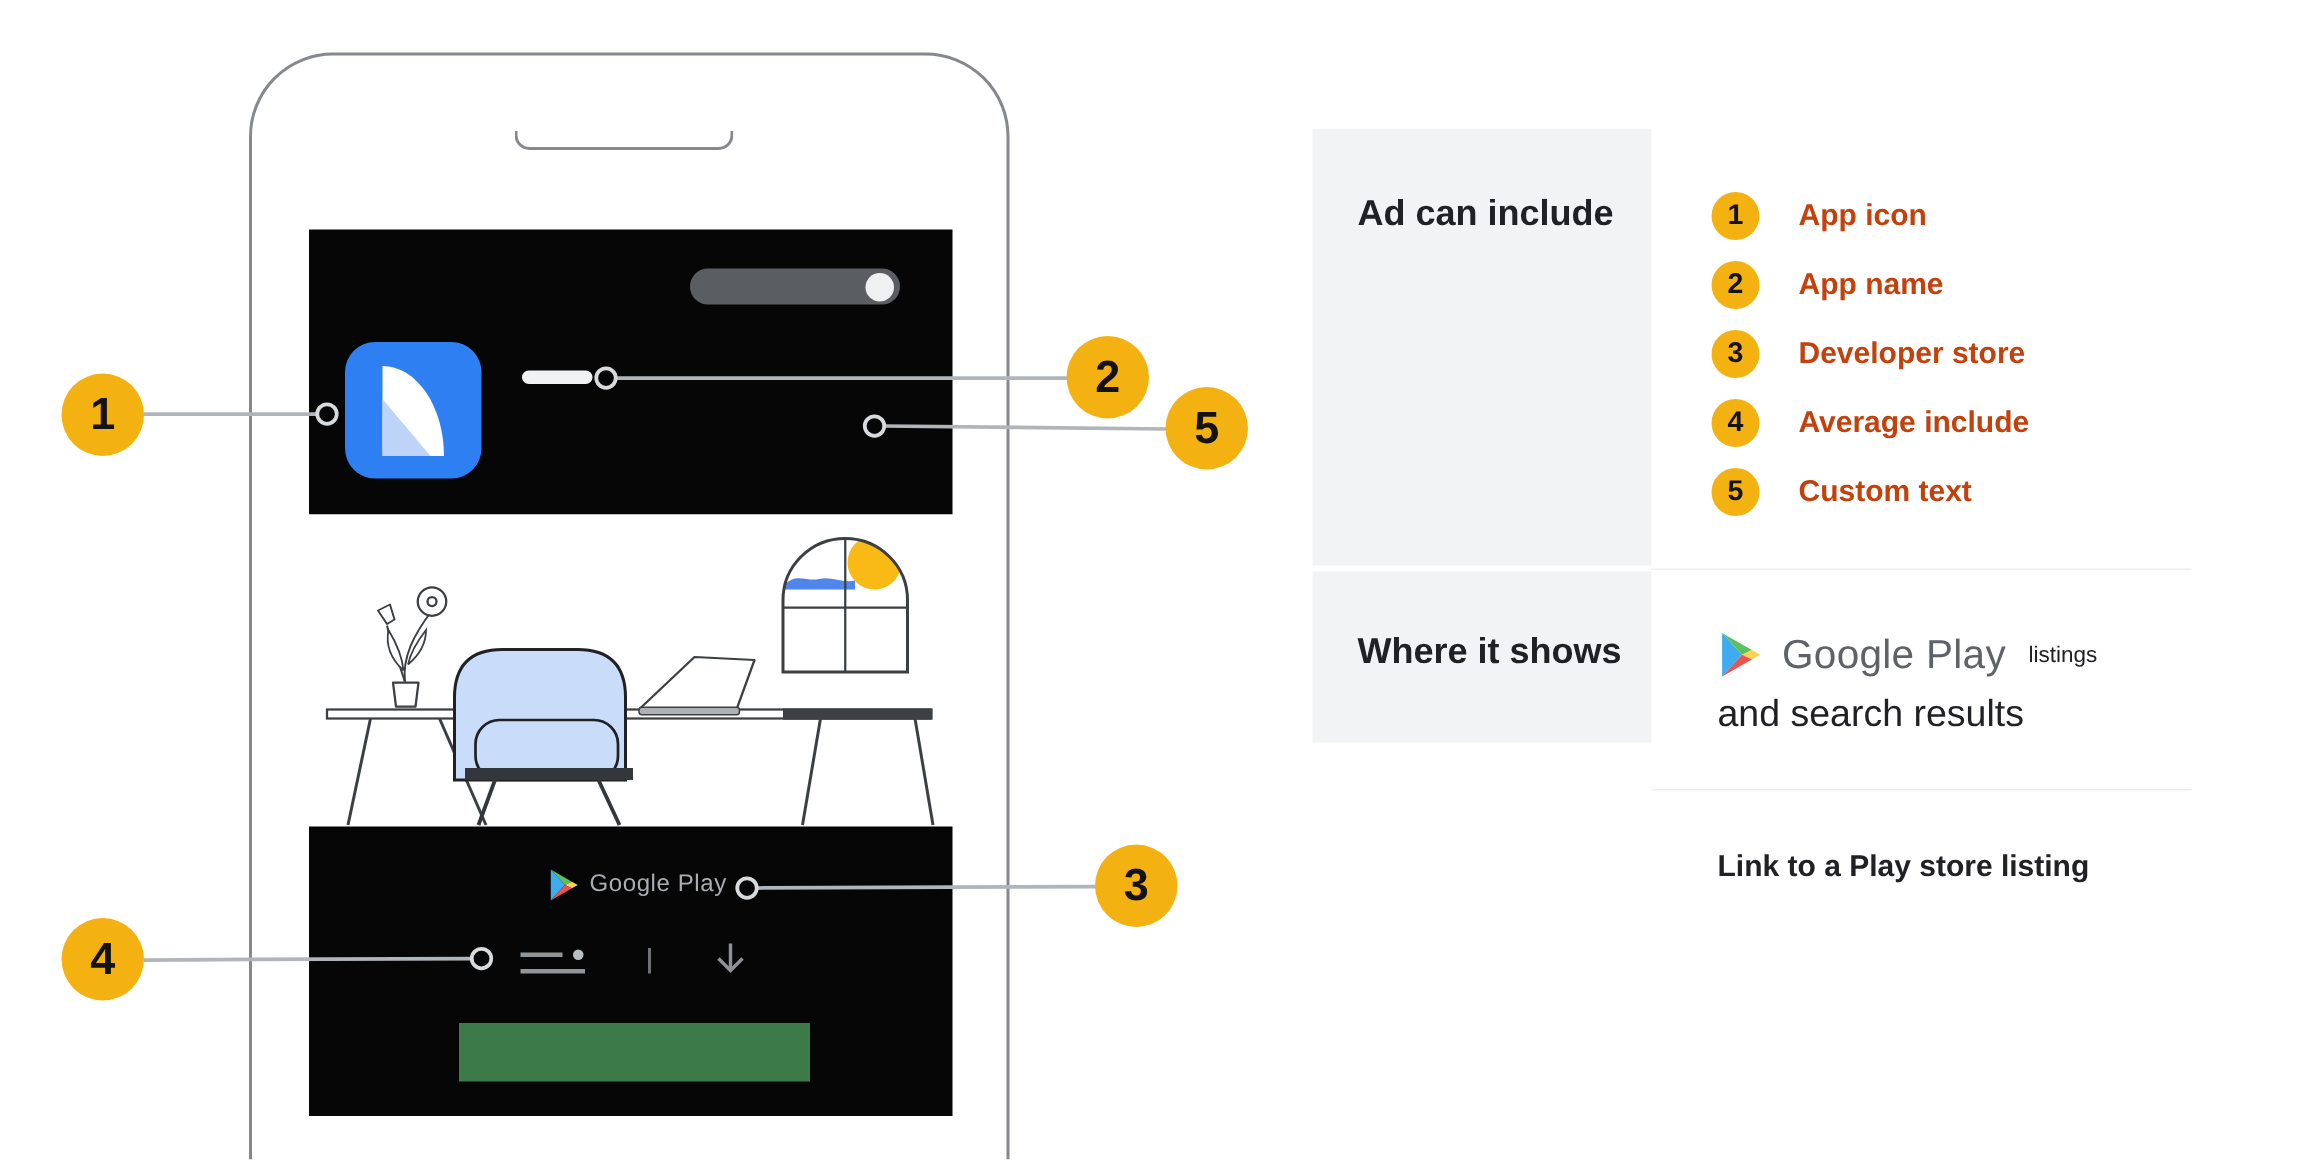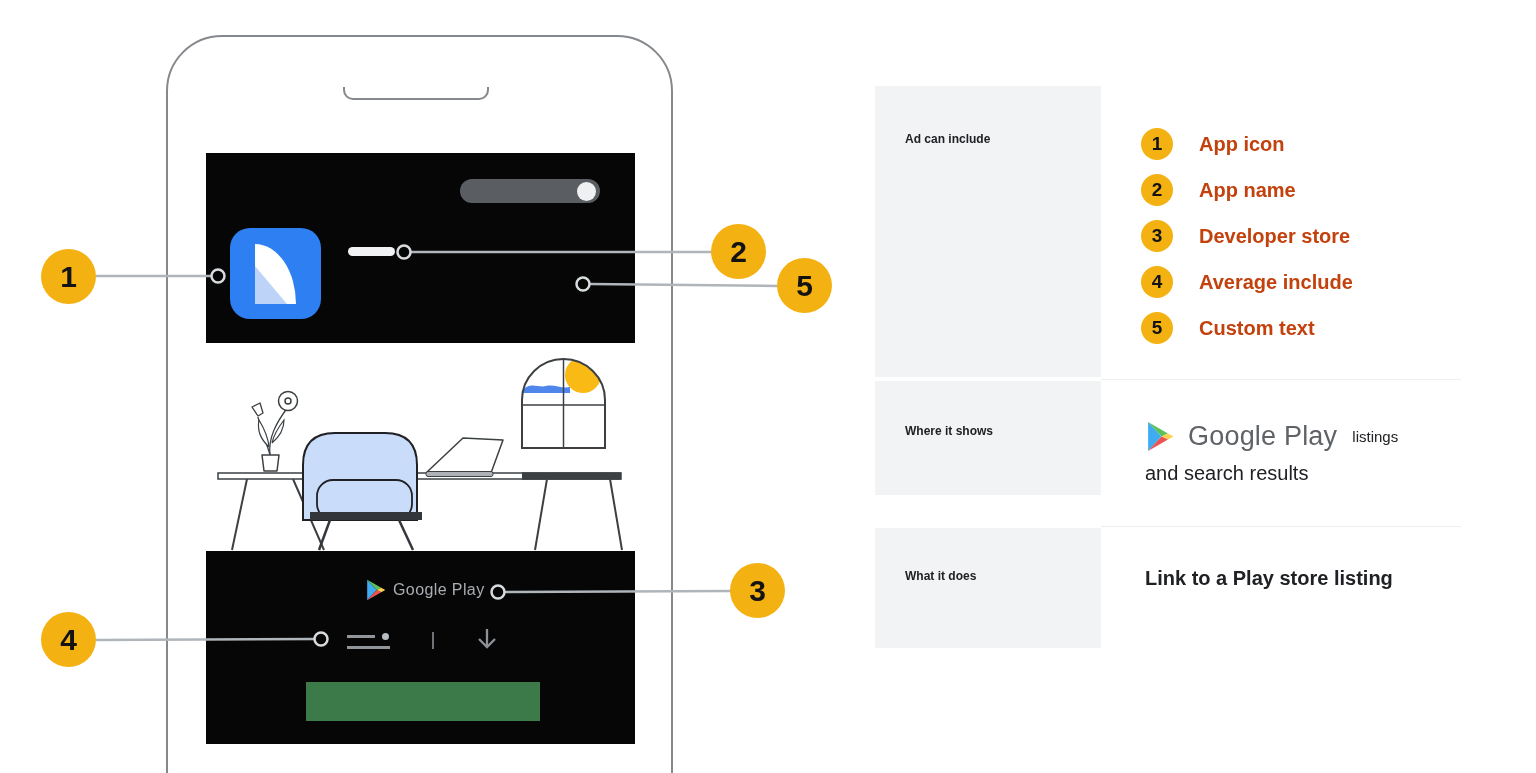--- a/index.html
+++ b/index.html
@@ -41,36 +41,36 @@
           display:flex;align-items:center;justify-content:center;
           font-size:30px;font-weight:600;color:#131313;}
   .b1{left:41px;top:249px;} .b2{left:711px;top:224px;} .b5{left:777px;top:258px;}
   .b3{left:730px;top:563px;} .b4{left:41px;top:612px;}
 
   
   .th-cell{position:absolute;left:875px;width:226px;background:#F1F3F4;box-sizing:border-box;padding-left:30px;}
   .th1{top:86px;height:291px;padding-top:43px;}
   .th2{top:381px;height:114px;padding-top:40px;}
   .th3{top:528px;height:120px;padding-top:38px;}
-  .th-cell span{font-size:12px;font-weight:700;color:#202124;}
+  .th-cell span{font-size:24px;font-weight:700;color:#202124;}
 
   .sep{position:absolute;left:1101px;width:360px;height:1px;background:#ECEEF0;}
   .sep1{top:379px;} .sep2{top:526px;}
 
   .legend{position:absolute;left:1141px;top:128px;}
   .legend-row{display:flex;align-items:center;height:32px;margin-bottom:14px;}
   .legend-badge{width:32px;height:32px;border-radius:50%;background:#F4B112;flex:0 0 32px;
                 display:flex;align-items:center;justify-content:center;
                 font-size:19px;font-weight:700;color:#131313;}
   .legend-label{margin-left:26px;font-size:20px;color:#c2410c;font-weight:bold;}
 
   .where-line1{position:absolute;left:1145px;top:418px;display:flex;align-items:center;height:36px;}
   .play-word-lg{margin-left:12px;font-size:27px;color:#5F6368;letter-spacing:.2px;}
   .after-logo{margin-left:15px;font-size:15px;color:#202124;}
-  .where-line2{position:absolute;left:1145px;top:462px;font-size:20px;color:#202124;}
+  .where-line2{position:absolute;left:1145px;top:462px;font-size:25px;color:#202124;}
   .what-body{position:absolute;left:1145px;top:567px;font-size:20px;color:#202124;font-weight:bold;}
 </style>
 </head>
 <body>
 
 <div class="stage">
 
   <div class="phone"></div>
   <div class="notch"></div>
 
@@ -183,23 +183,20 @@
   <div class="bubble b5">5</div>
   <div class="bubble b3">3</div>
   <div class="bubble b4">4</div>
 
   <div class="th-cell th1">
     <span>Ad can include</span>
   </div>
   <div class="th-cell th2">
     <span>Where it shows</span>
   </div>
-  <div class="th-cell th3">
-    <span>What it does</span>
-  </div>
   <div class="sep sep1"></div>
   <div class="sep sep2"></div>
 
   <div class="legend">
     <div class="legend-row">
       <div class="legend-badge">1</div>
       <div class="legend-label">App icon</div>
     </div>
     <div class="legend-row">
       <div class="legend-badge">2</div>

